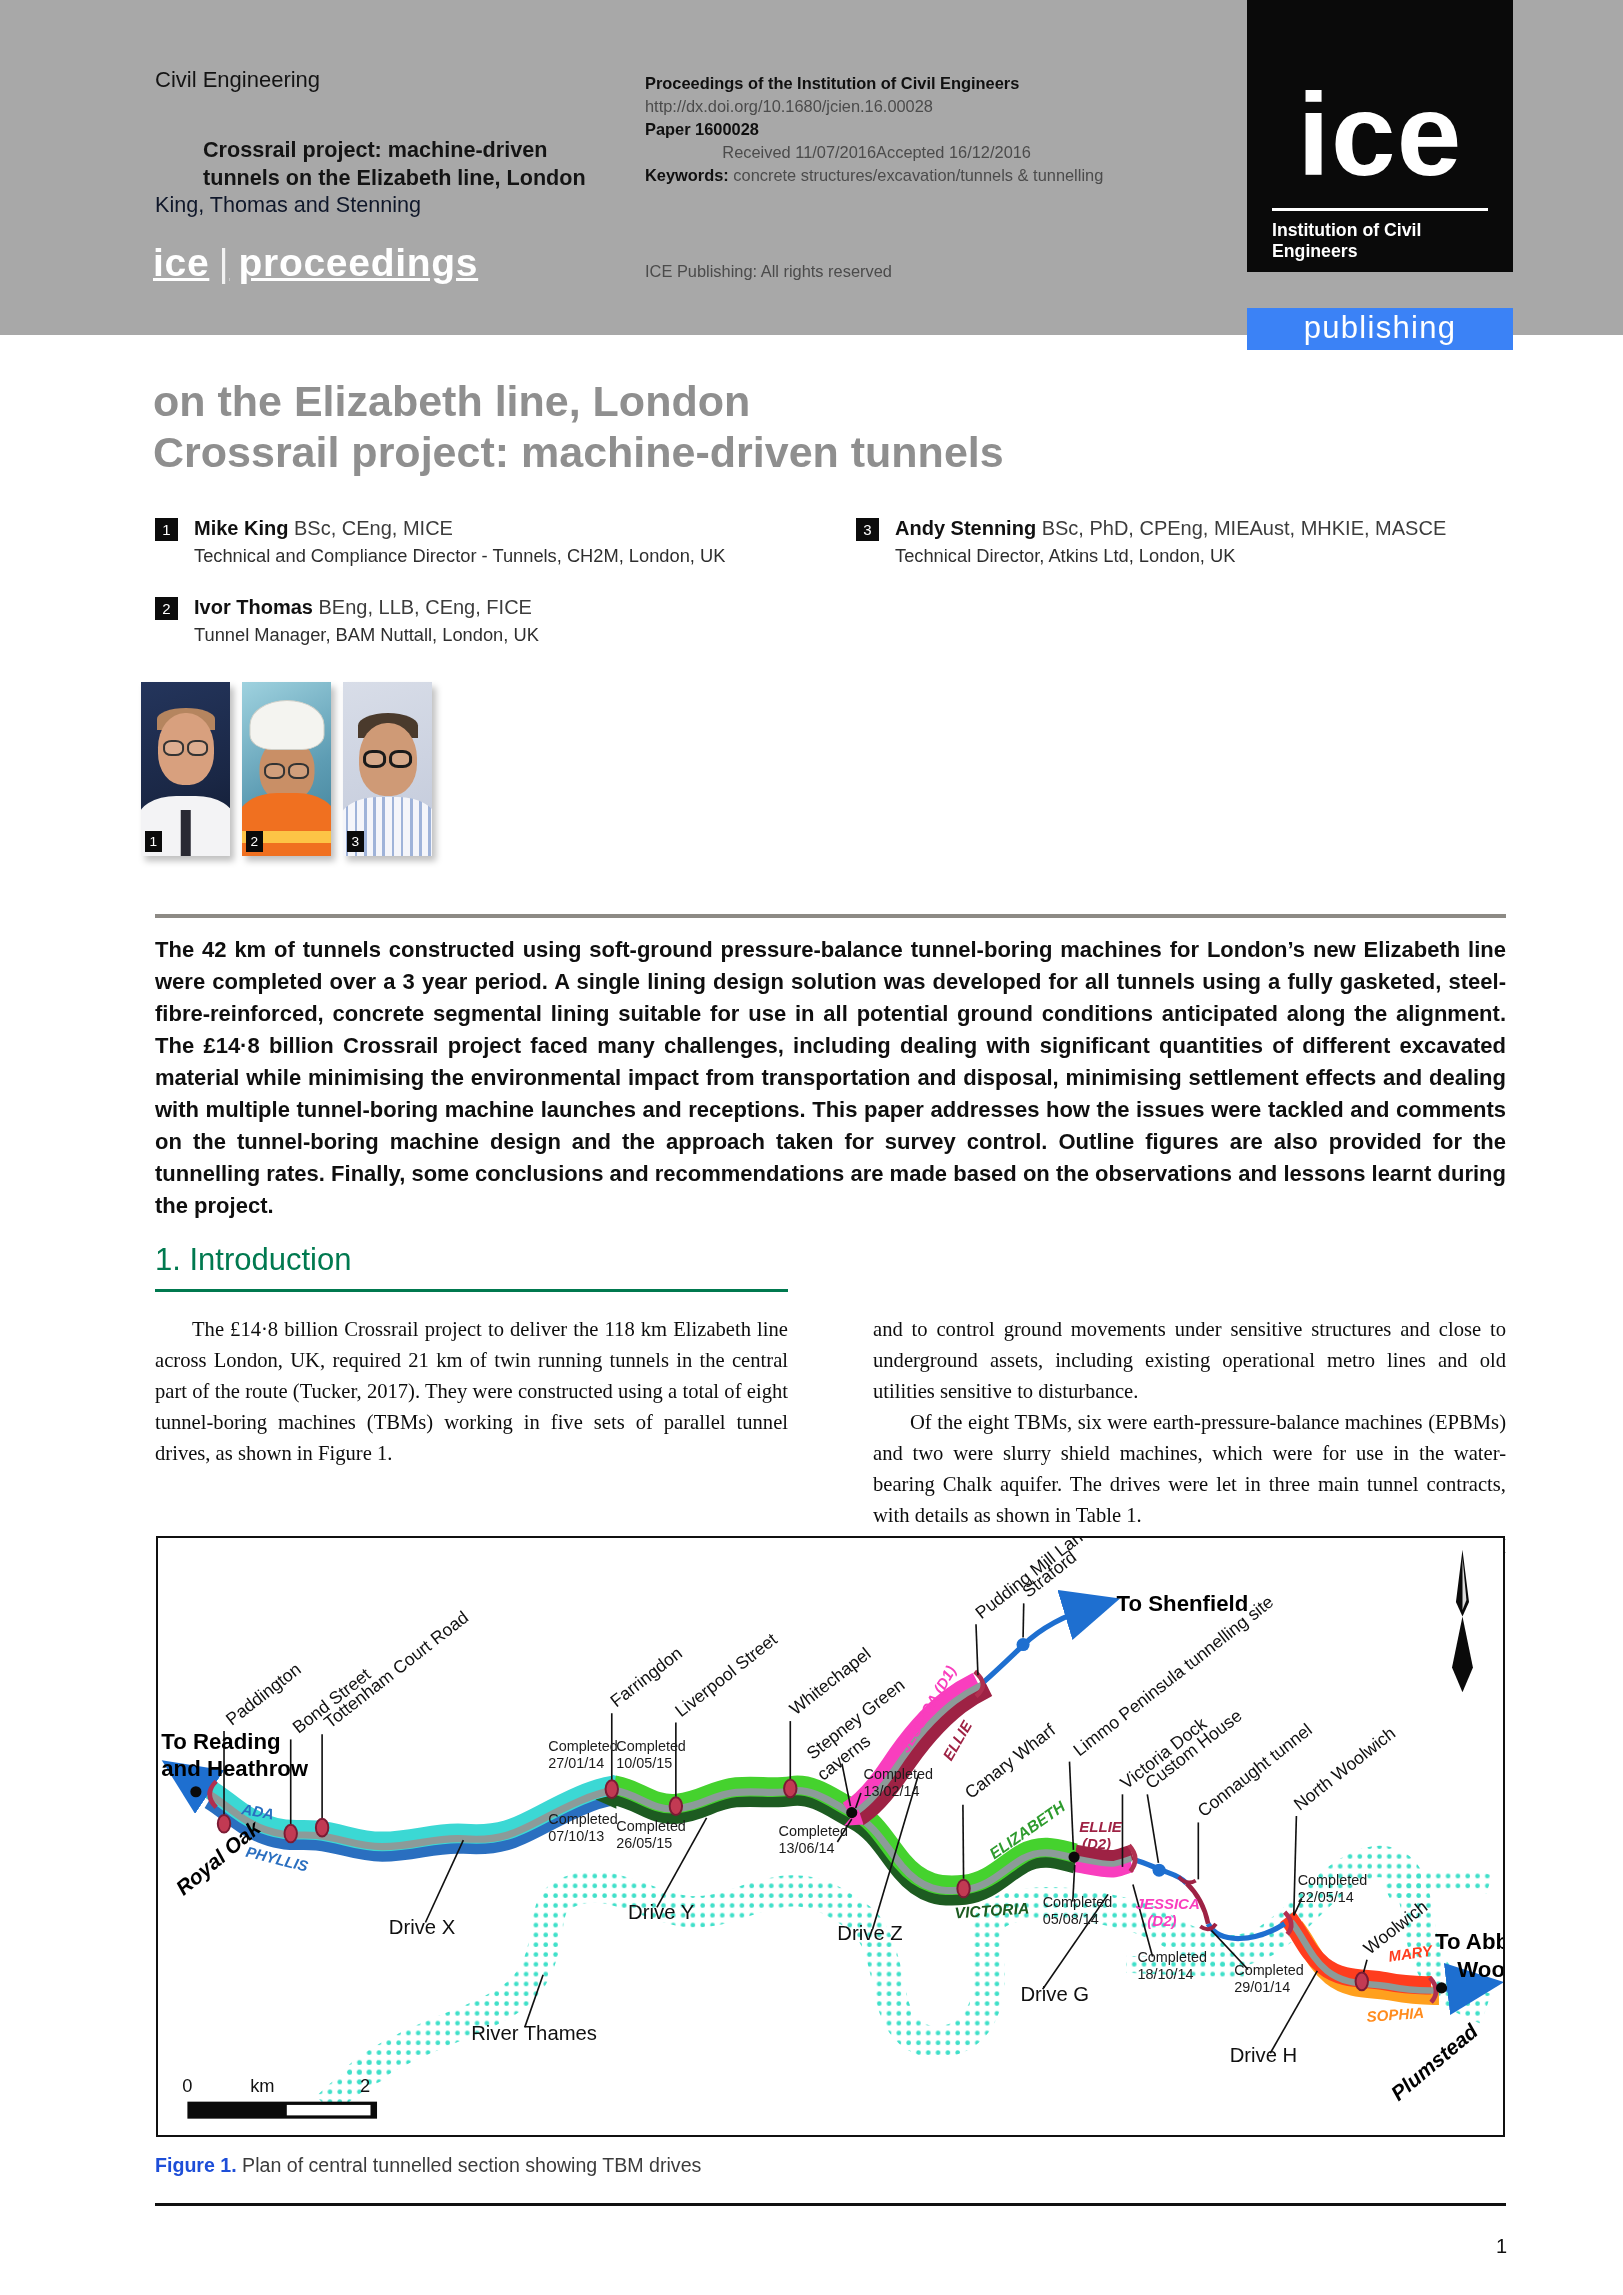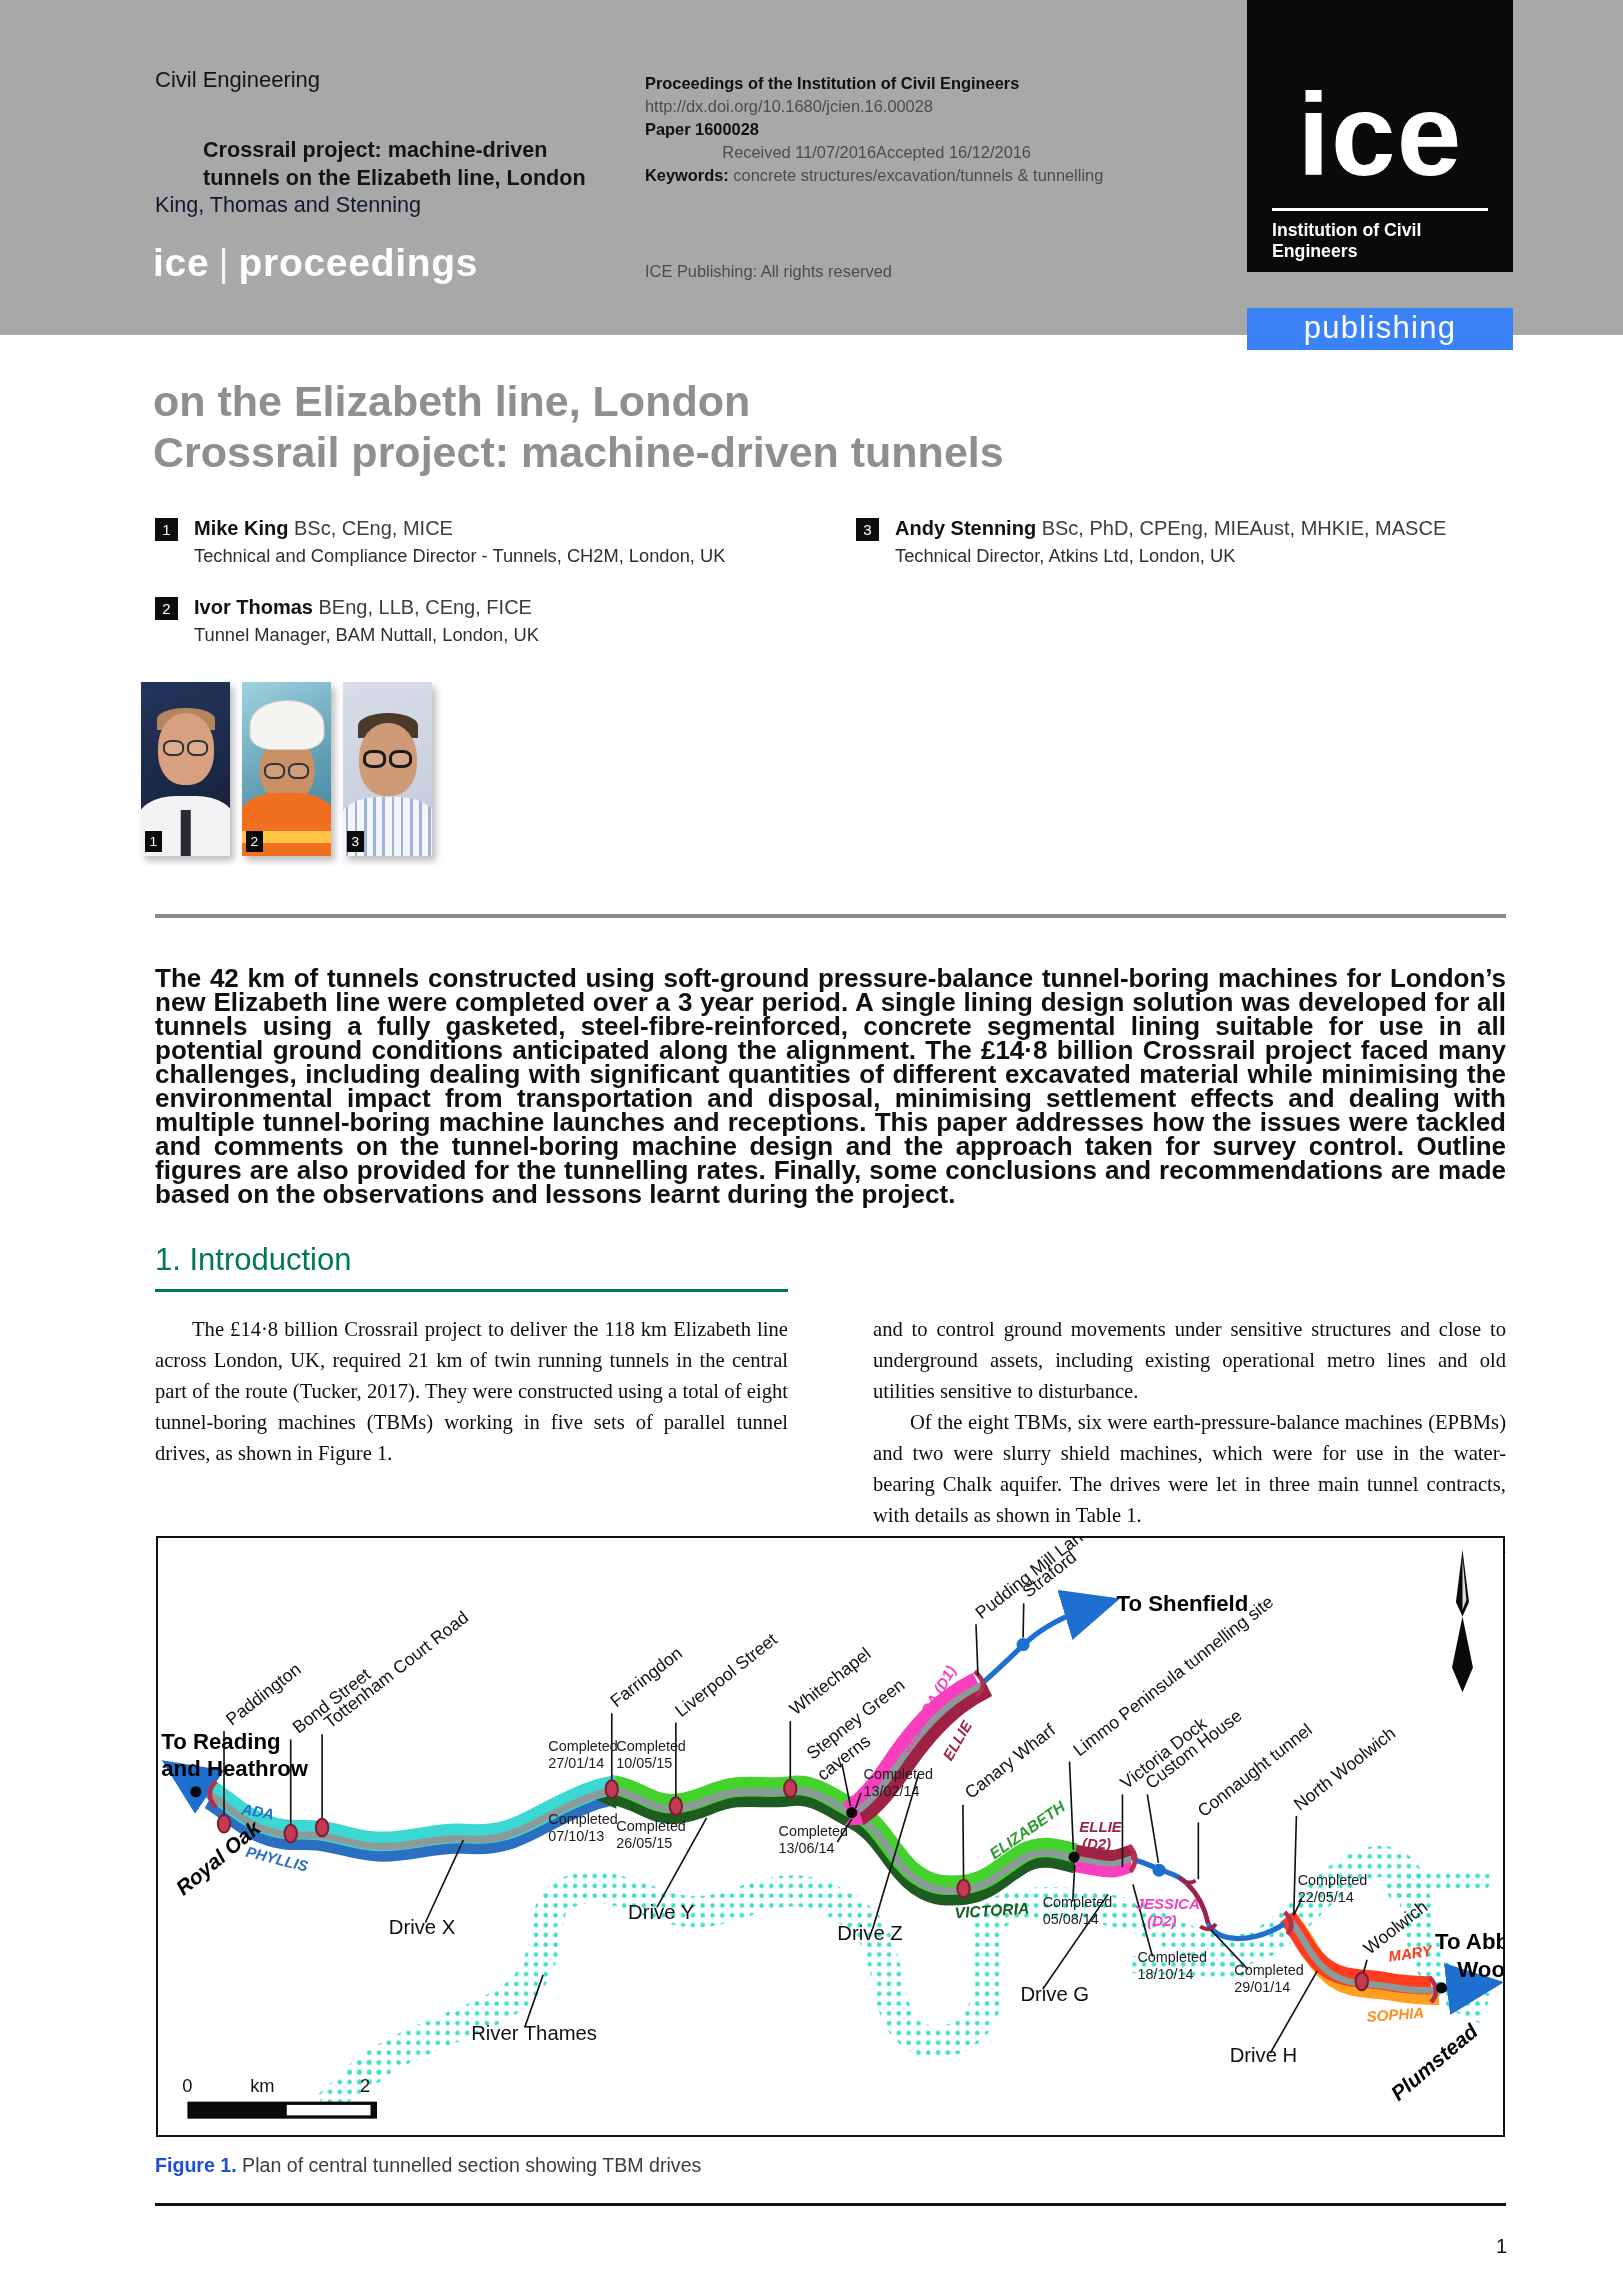--- a/index.html
+++ b/index.html
@@ -4,21 +4,21 @@
 <style>
   html,body{margin:0;padding:0;background:#e8e8e8;}
   #page{position:relative;width:1623px;height:2295px;background:#ffffff;overflow:hidden;
         font-family:"Liberation Sans",sans-serif;}
   
   .hband{position:absolute;left:0;top:0;width:1623px;height:335px;background:#a8a8a8;}
   .h-journal{position:absolute;left:155px;top:67px;font-size:22px;font-weight:normal;color:#141414;}
   .h-ref{position:absolute;left:155px;top:136px;font-size:21.6px;line-height:27.5px;color:#141414;}
   .h-ref .b{font-weight:bold;margin-left:48px;}
   .h-ref .auth{color:#0f172a;}
-  .h-brand{position:absolute;left:153px;top:241px;font-size:39px;font-weight:bold;color:#ffffff;letter-spacing:0.7px;}
+  .h-brand{position:absolute;left:153px;top:241px;font-size:39px;font-weight:bold;color:#ffffff;letter-spacing:0.7px;text-decoration:underline;}
   .h-brand .pipe{font-weight:normal;padding:0 9.2px;color:#f2f2f2;}
   .h-mid{position:absolute;left:645px;top:72px;width:471px;font-size:16.4px;line-height:23px;color:#4b4b4b;}
   .h-mid .b{color:#101010;font-weight:bold;}
   .h-dates{display:flex;justify-content:flex-end;width:386px;}
   .h-rights{position:absolute;left:645px;top:262px;font-size:16.4px;color:#4b4b4b;}
   .logo{position:absolute;left:1247px;top:0;width:266px;height:272px;background:#0a0a0a;}
   .logo .ice{position:absolute;left:50%;top:77px;transform:translateX(-50%);font-size:116px;font-weight:bold;color:#fff;line-height:116px;letter-spacing:1.3px;}
   .logo .rule{position:absolute;left:25px;top:208px;width:216px;height:3.3px;background:#fff;}
   .logo .inst{position:absolute;left:25px;top:220px;width:222px;font-size:17.7px;font-weight:bold;color:#fff;}
   .pubbox{position:absolute;left:1247px;top:280px;width:266px;height:42px;background:#3b82f6;margin-top:28px;}
@@ -54,22 +54,22 @@
   .p1 .tie{position:absolute;left:50%;bottom:0;transform:translateX(-50%);width:10.5px;height:46px;background:#2a2a33;}
   .p2 .torso{width:98px;height:63px;background:#f07020;}
   .p2 .stripe{position:absolute;bottom:13px;left:0;width:100%;height:11.8px;background:#ffd24d;opacity:.85;}
   .p3 .torso{width:98px;height:59px;background:repeating-linear-gradient(90deg,#f4f5fa 0 6.5px,#9fb3d9 6.5px 9.2px);}
   .glasses{position:absolute;left:50%;transform:translateX(-50%);display:flex;gap:3.9px;}
   .p1 .glasses{top:58px;}.p2 .glasses{top:81px;}.p3 .glasses{top:68px;}
   .glasses i{width:17px;height:11.8px;border:2px solid #333;border-radius:40%;background:rgba(255,255,255,.15);}
   .p3 .glasses i{border-width:3.3px;border-color:#1a1a1a;}
   
   .divider{position:absolute;left:155px;top:914px;width:1351px;height:3.9px;background:#8d8a85;}
-  .abstract{position:absolute;left:155px;top:966px;width:1351px;font-size:26px;font-weight:bold;
-            line-height:24px;text-align:justify;color:#0f0f0f;}
+  .abstract{position:absolute;left:155px;top:934px;width:1351px;font-size:22px;font-weight:bold;
+            line-height:32px;text-align:justify;color:#0f0f0f;}
   .sechead{position:absolute;left:155px;top:1242px;font-size:31px;color:#00794F;}
   .secrule{position:absolute;left:155px;top:1289px;width:633px;height:3.3px;background:#00794F;}
   .col{position:absolute;top:1314px;width:633px;font-family:"Liberation Serif",serif;font-size:20.6px;
        line-height:31px;text-align:justify;color:#0d0d0d;}
   .col1{left:155px;} .col2{left:873px;}
   .col p{margin:0;}
   .col p.ind{text-indent:37px;}
   
   .figbox{position:absolute;left:156px;top:1536px;width:1345px;height:597px;border:2.6px solid #101010;background:#fff;}
   .figcap{position:absolute;left:155px;top:2154px;width:1351px;font-size:19.6px;color:#3c3c3c;}

